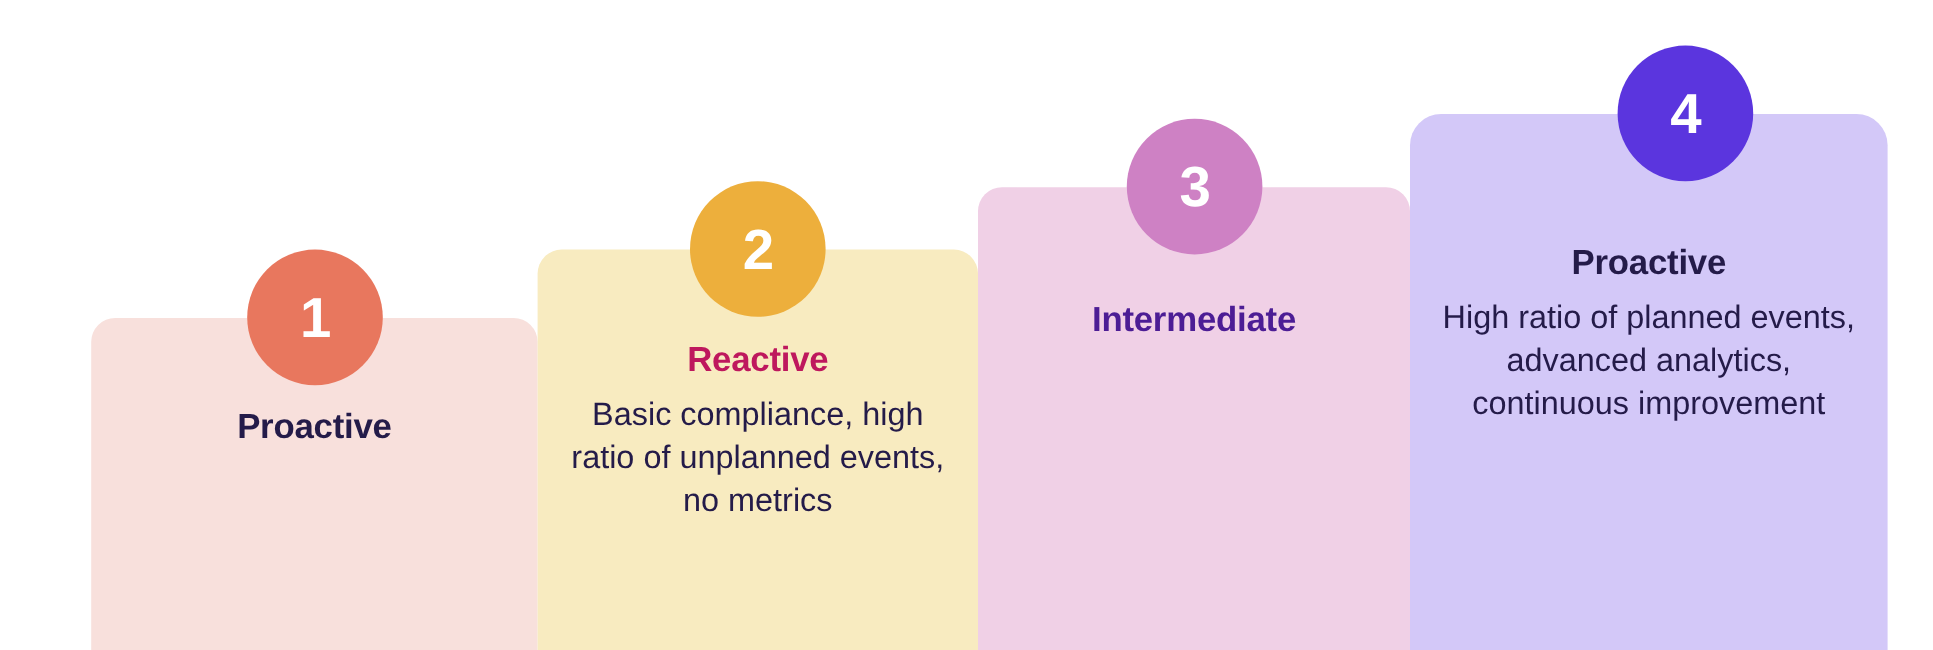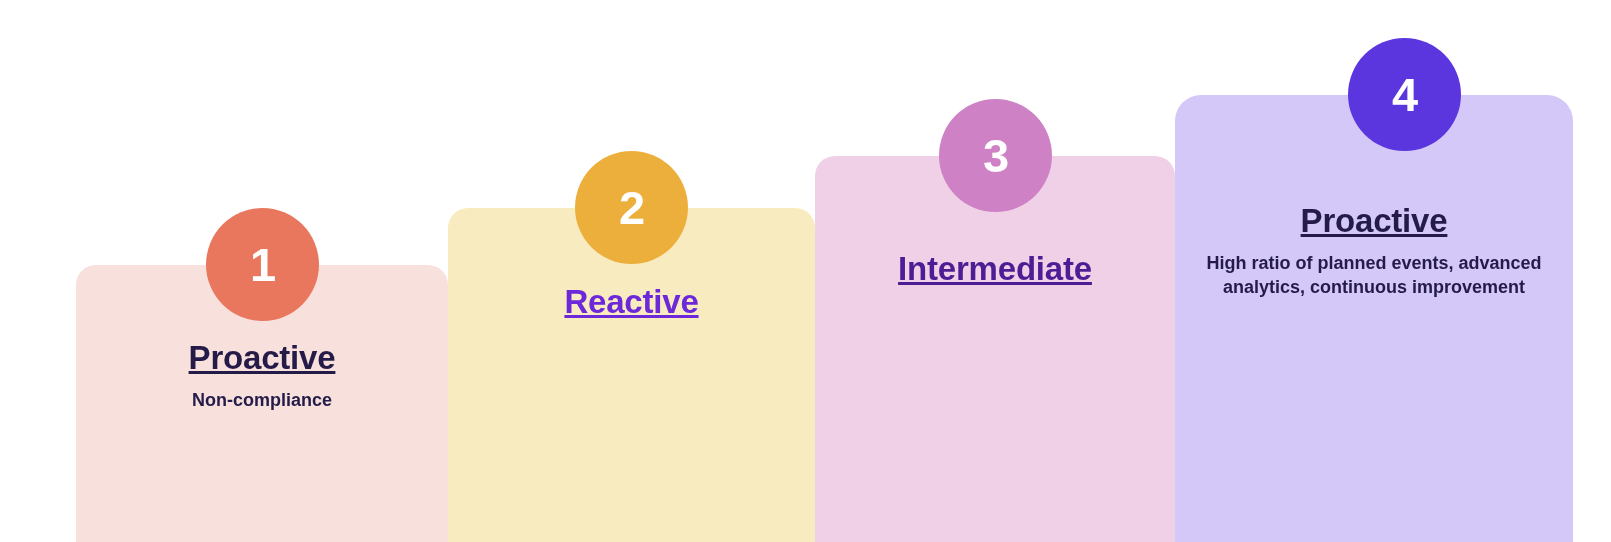--- a/index.html
+++ b/index.html
@@ -47,32 +47,31 @@
     left: 0;
     right: 0;
     text-align: center;
     padding: 0 14px;
     box-sizing: border-box;
     z-index: 6;
   }
   .step-title {
     color: #241b49;
     font-weight: bold;
-    font-size: 33px;
+    font-size: 29px;
     line-height: 1.12;
     letter-spacing: -0.2px;
     margin: 0 0 6px 0;
     white-space: nowrap;
-    text-decoration: underline;
   }
   .step-desc {
     color: #241b49;
-    font-size: 18px;
+    font-size: 27px;
     line-height: 1.32;
-    font-weight: bold;
+    font-weight: normal;
     margin: 12px;
   }
 
   .badge {
     position: absolute;
     width: 113px;
     height: 113px;
     border-radius: 50%;
     display: flex;
     align-items: center;
@@ -114,31 +113,31 @@
 <div id="stage" style="background: rgb(255, 255, 255);">
   <div class="stairs">
 
     <div class="step step-1">
       <div class="step-card" style="background: rgb(248, 224, 220);"></div>
       <div class="badge" style="background: rgb(232, 119, 94);">
         <span class="badge-num" style="color: rgb(255, 255, 255);">1</span>
       </div>
       <div class="step-body">
         <div class="step-title" style="color: rgb(36, 27, 73);">Proactive</div>
-        <div class="step-desc" style="color: rgb(36, 27, 73);">Non-compliance</div>
       </div>
     </div>
 
     <div class="step step-2">
       <div class="step-card" style="background: rgb(248, 235, 192);"></div>
       <div class="badge" style="background: rgb(237, 175, 60);">
         <span class="badge-num" style="color: rgb(255, 255, 255);">2</span>
       </div>
       <div class="step-body">
-        <div class="step-title" style="color: #6d28d9;">Reactive</div>
+        <div class="step-title" style="color: #be185d;">Reactive</div>
+        <div class="step-desc" style="color: rgb(36, 27, 73);">Basic compliance, high ratio of unplanned events, no metrics</div>
       </div>
     </div>
 
     <div class="step step-3">
       <div class="step-card" style="background: rgb(240, 208, 230);"></div>
       <div class="badge" style="background: rgb(206, 129, 196);">
         <span class="badge-num" style="color: rgb(255, 255, 255);">3</span>
       </div>
       <div class="step-body">
         <div class="step-title" style="color: #4c1d95;">Intermediate</div>

